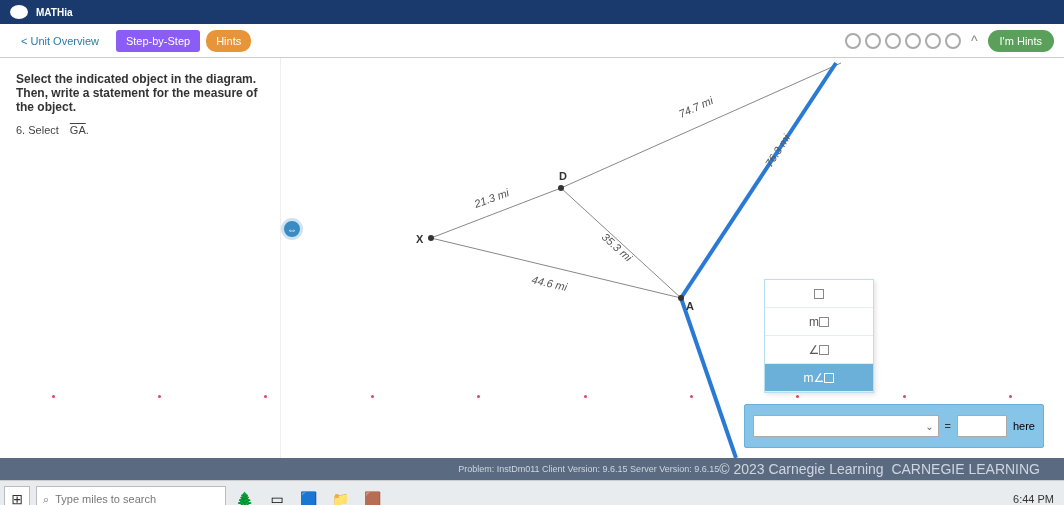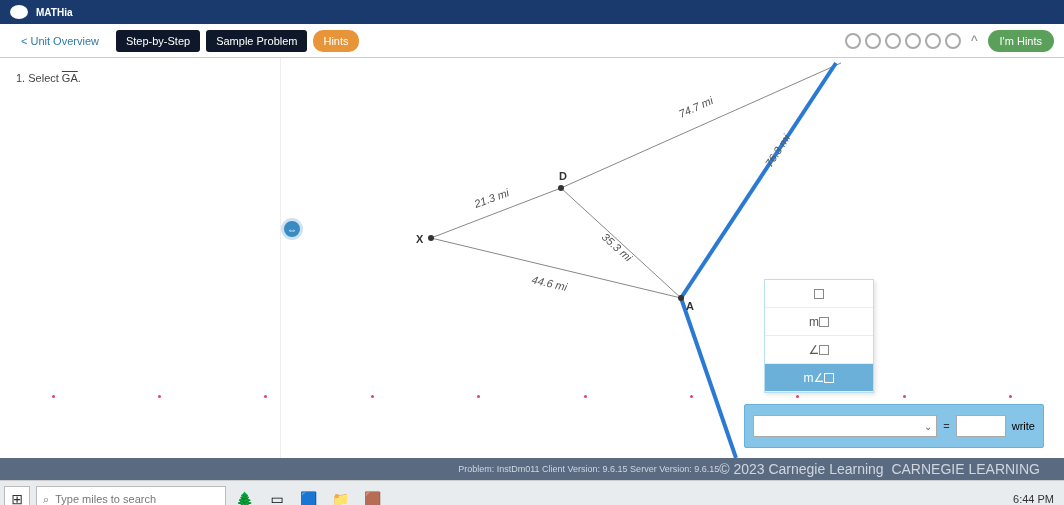--- a/index.html
+++ b/index.html
@@ -2,31 +2,31 @@
 <html><head>
 <meta charset="utf-8">
 <style>
 * { box-sizing: border-box; margin: 0; padding: 0; font-family: Arial, sans-serif; }
 body { width: 1064px; height: 505px; overflow: hidden; background: #fff; position: relative; }
 .topbar { background: #1a3a6e; height: 16px; display: flex; align-items: center; padding: 12px 10px; color: #fff; font-size: 10px; font-weight: bold; }
 .topbar .logo { width: 18px; height: 14px; background: #fff; border-radius: 50%; margin-right: 8px; display: inline-block; }
 .toolbar { background: #fff; border-bottom: 1px solid #ccc; height: 34px; display: flex; align-items: center; padding: 0 10px; gap: 6px; }
 .btn { border: none; padding: 5px 10px; font-size: 11px; border-radius: 3px; cursor: pointer; color: #fff; }
 .btn-link { background: transparent; color: #2a7aa8; border: 1px solid transparent; }
-.btn-blue { background: #0f172a; }
+.btn-blue { background: #8b5cf6; }
 .btn-orange { background: #e8953a; border-radius: 10px; }
 .circles { margin-left: auto; display: flex; gap: 4px; align-items: center; }
 .circle { width: 16px; height: 16px; border: 2px solid #aaa; border-radius: 50%; }
 .caret-up { font-size: 14px; color: #888; margin: 0 6px; }
 .btn-done { background: #5aa05a; border-radius: 12px; padding: 5px 12px; }
 .main { display: flex; height: 400px; position: relative; }
 .left { width: 280px; padding: 14px 16px; font-size: 12px; color: #333; }
 .left p { margin-bottom: 10px; font-weight: bold; }
 .steplabel { font-size: 11px; color: #444; }
-.overline { text-decoration: overline; }
+.overline { text-decoration: overline; margin-left: 8px; }
 .canvas { flex: 1; position: relative; background: #fff; border-left: 1px solid #eee; }
 .canvas svg { position: absolute; top: 0; left: 0; }
 .handle { position: absolute; left: 0; top: 160px; width: 22px; height: 22px; background: #3a8bc4; border-radius: 50%; border: 3px solid #cde3f0; display: flex; align-items: center; justify-content: center; color: #fff; font-size: 10px; }
 .answerbox { position: absolute; right: 20px; bottom: 10px; width: 300px; background: #87c5e8; border: 1px solid #6bb0d8; padding: 10px 8px; font-size: 11px; display: flex; align-items: center; gap: 6px; border-radius: 2px; }
 .answerbox .dropdown { flex: 1; background: #fff; border: 1px solid #aaa; height: 22px; display: flex; align-items: center; justify-content: flex-end; padding: 0 4px; font-size: 10px; color: #666; }
 .answerbox .eq { color: #333; }
 .answerbox input { width: 50px; height: 22px; border: 1px solid #aaa; font-size: 11px; padding: 0 3px; }
 .palette { position: absolute; right: 190px; bottom: 65px; width: 110px; background: #fff; border: 1px solid #b8dff2; box-shadow: 2px 2px 4px rgba(0,0,0,.1); }
 .palette div { height: 28px; border-bottom: 1px solid #e0eef5; display: flex; align-items: center; justify-content: center; font-size: 12px; color: #555; cursor: pointer; }
 .palette div.sel { background: #6bb0d8; color: #fff; }
@@ -47,38 +47,38 @@
 <body>
 
 <div class="topbar">
   <span class="logo"></span>
   <span>MATHia</span>
 </div>
 
 <div class="toolbar">
   <button class="btn btn-link">&lt; Unit Overview</button>
   <button class="btn btn-blue">Step-by-Step</button>
-  <button class="btn btn-blue">Sample Problem</button>
   <button class="btn btn-orange">Hints</button>
   <div class="circles">
     <span class="circle"></span>
     <span class="circle"></span>
     <span class="circle"></span>
     <span class="circle"></span>
     <span class="circle"></span>
     <span class="circle"></span>
     <span class="caret-up">^</span>
     <button class="btn btn-done">I'm Hints</button>
   </div>
 </div>
 
 <div class="main">
   <div class="left">
+    <p>Select the indicated object in the diagram. Then, write a statement for the measure of the object.</p>
     <div class="steplabel">
-      <span>1. Select </span><span class="overline">GA</span>.
+      <span>6. Select </span><span class="overline">GA</span>.
     </div>
   </div>
 
   <div class="canvas">
     <div class="handle">⇔</div>
     <svg width="780" height="400">
       <line x1="150" y1="180" x2="280" y2="130" stroke="#888" stroke-width="1"></line>
       <line x1="280" y1="130" x2="400" y2="240" stroke="#888" stroke-width="1"></line>
       <line x1="150" y1="180" x2="400" y2="240" stroke="#888" stroke-width="1"></line>
       <line x1="280" y1="130" x2="560" y2="5" stroke="#888" stroke-width="1"></line>
@@ -103,21 +103,21 @@
         </div>
       <div>m<span style="text-decoration:overline"><span class="box"></span></span></div>
       <div>∠<span class="box"></span></div>
       <div class="sel">m∠<span class="box" style="border-color:#fff"></span></div>
     </div>
 
     <div class="answerbox">
       <div class="dropdown">⌄</div>
       <span class="eq">=</span>
       <input type="text" value="" style="">
-      <span>write</span>
+      <span>here</span>
     </div>
   </div>
 
   <div class="dots">
     <span></span>
       <span></span>
       <span></span>
       <span></span>
       <span></span>
       <span></span>

